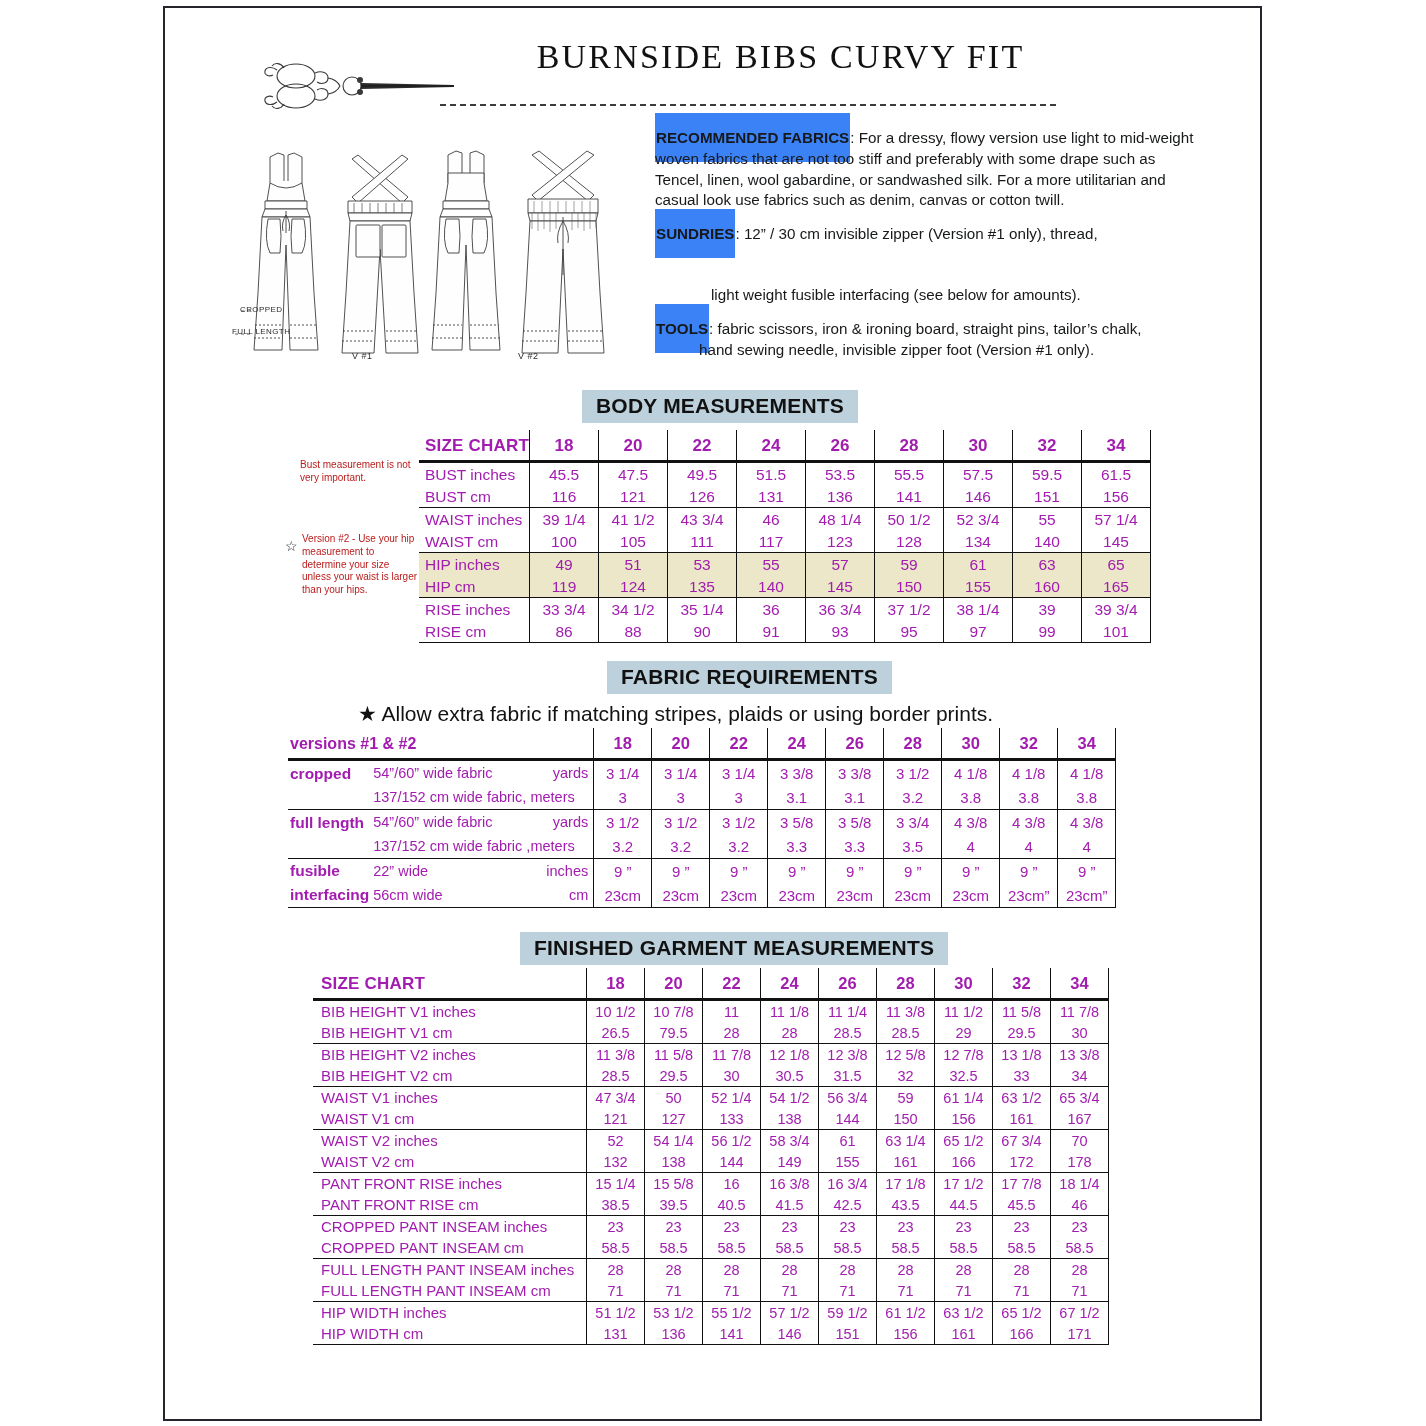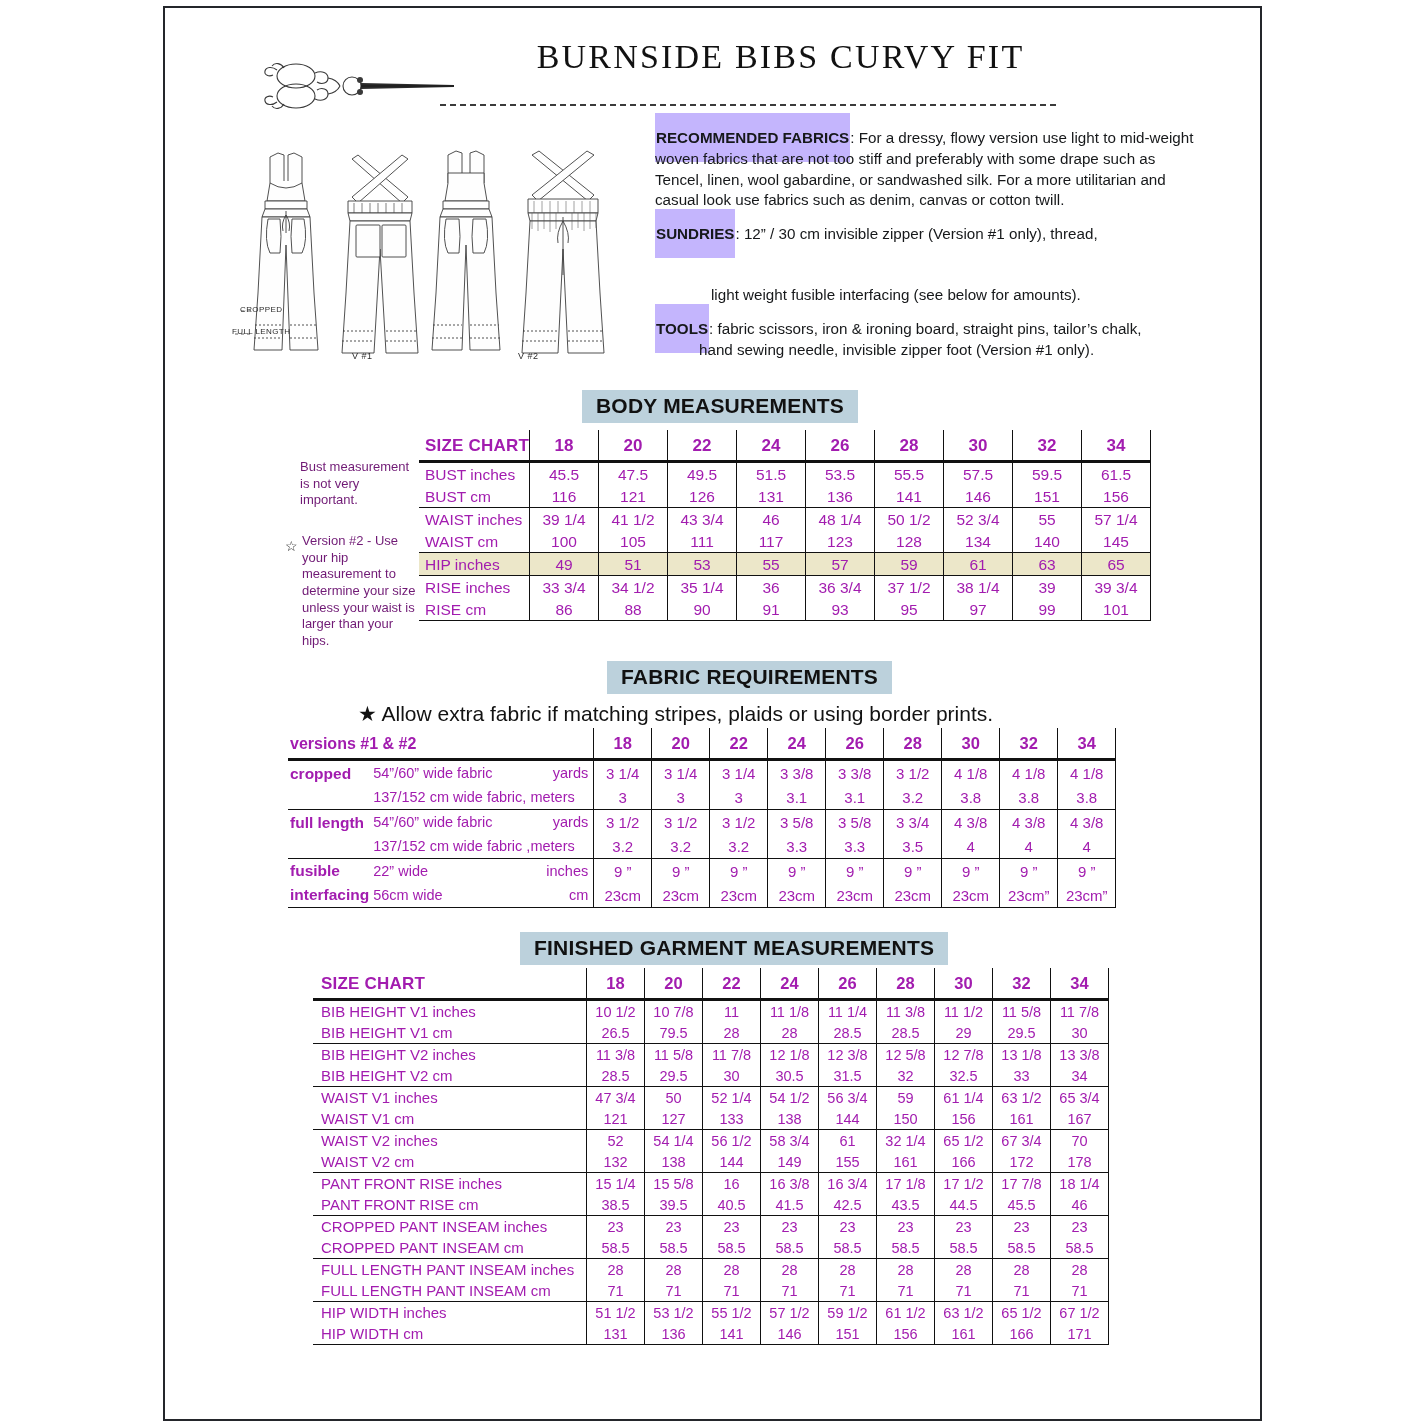--- a/index.html
+++ b/index.html
@@ -88,21 +88,21 @@
     left: 655px;
     top: 128px;
     width: 552px;
     font-size: 15.2px;
     line-height: 1.37;
     color: #16181a;
   }
   .info-para { margin-bottom: 13px; }
   .info-para:last-child { margin-bottom: 0; }
   .hl {
-    background: #c4b5fd;
+    background: #3b82f6;
     font-weight: bold;
     padding: 16px 1px;
   }
   .indent-sun { padding-left: 56px; display: block; margin-top: 40px; }
   .indent-tools { padding-left: 44px; display: block; }
 
   
   .banner {
     position: absolute;
     background: #bcd1dc;
@@ -174,23 +174,23 @@
   #body-table tr.headrow td.rowlabel { border-right: none; }
   #body-table tr.thickline td { border-top: 3px solid #111; }
   #body-table tr.thinline td { border-top: 1.5px solid #111; }
   #body-table tr.bottomline td { border-bottom: 1.5px solid #111; }
   #body-table tr.hip td { background: #ece7c9; }
   #body-table tr.hiptop td { border-top: 1.5px solid #111; }
 
   
   .side-note {
     position: absolute;
-    font-size: 13px;
+    font-size: 10px;
     line-height: 1.28;
-    color: #701a75;
+    color: #b91c1c;
     width: 120px;
   }
   #note-bust { left: 300px; top: 459px; }
   #note-version { left: 302px; top: 533px; width: 118px; }
   #star-icon {
     position: absolute;
     left: 285px;
     top: 538px;
     font-size: 14px;
     color: #222;
@@ -493,20 +493,32 @@
           <td>49</td>
           <td>51</td>
           <td>53</td>
           <td>55</td>
           <td>57</td>
           <td>59</td>
           <td>61</td>
           <td>63</td>
           <td>65</td>
         </tr>
+        <tr class="hip">
+          <td class="rowlabel">HIP cm</td>
+          <td>119</td>
+          <td>124</td>
+          <td>135</td>
+          <td>140</td>
+          <td>145</td>
+          <td>150</td>
+          <td>155</td>
+          <td>160</td>
+          <td>165</td>
+        </tr>
         <tr class="thinline">
           <td class="rowlabel">RISE inches</td>
           <td>33 3/4</td>
           <td>34 1/2</td>
           <td>35 1/4</td>
           <td>36</td>
           <td>36 3/4</td>
           <td>37 1/2</td>
           <td>38 1/4</td>
           <td>39</td>
@@ -713,21 +725,21 @@
           <td>161</td>
           <td>167</td>
         </tr>
         <tr class="thinline">
           <td class="rowlabel">WAIST V2  inches</td>
           <td>52</td>
           <td>54 1/4</td>
           <td>56 1/2</td>
           <td>58 3/4</td>
           <td>61</td>
-          <td>32 1/4</td>
+          <td>63 1/4</td>
           <td>65 1/2</td>
           <td>67 3/4</td>
           <td>70</td>
         </tr>
         <tr class="">
           <td class="rowlabel">WAIST V2  cm</td>
           <td>132</td>
           <td>138</td>
           <td>144</td>
           <td>149</td>

